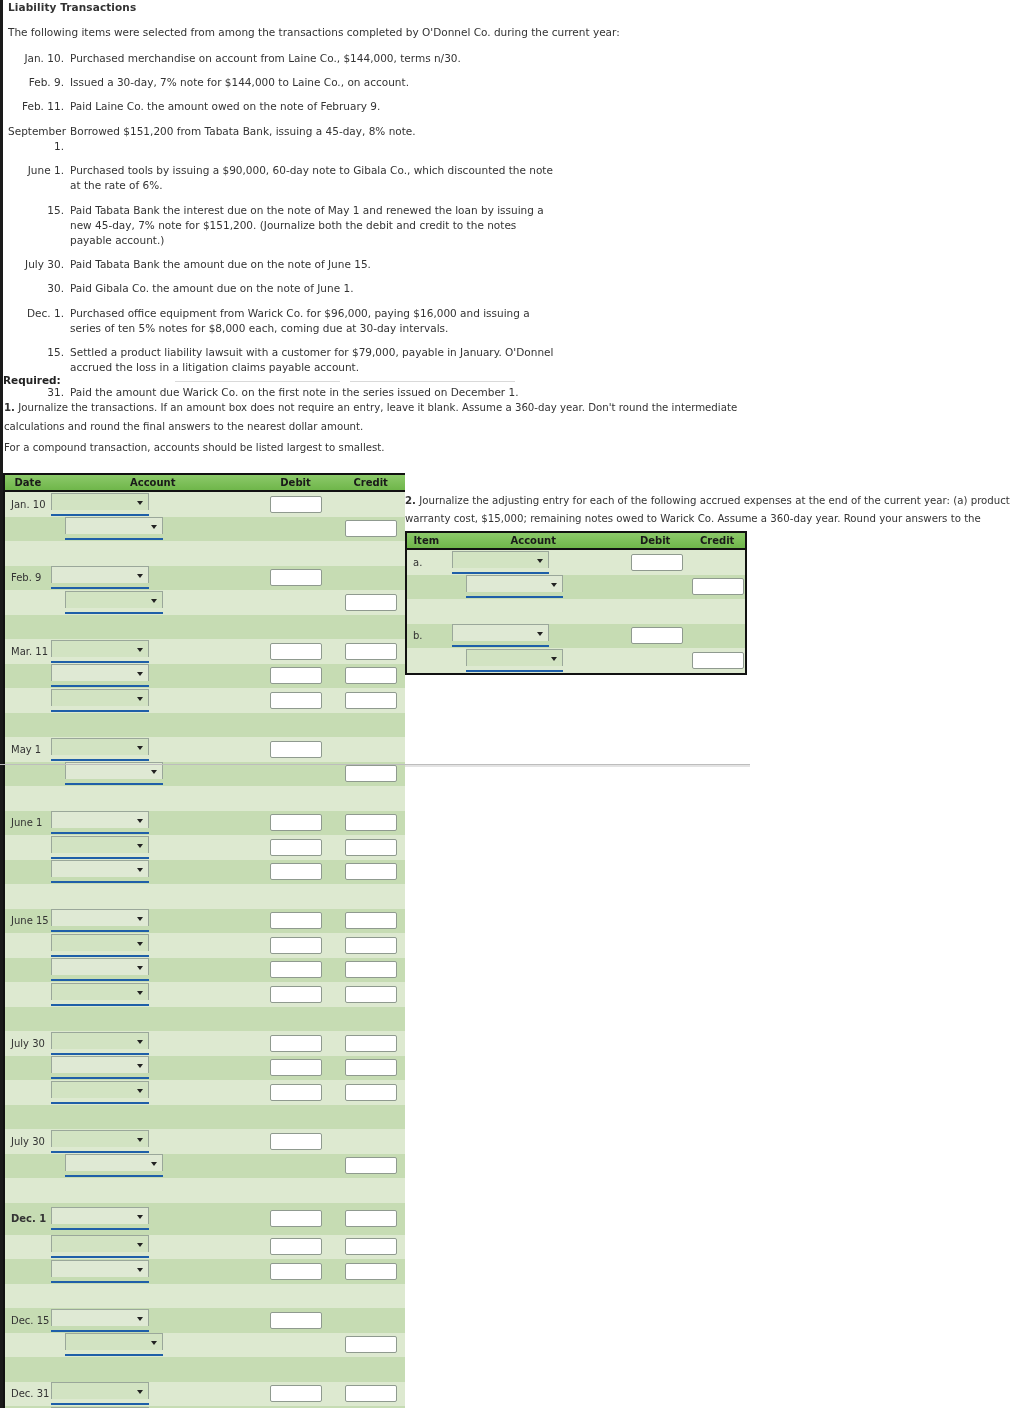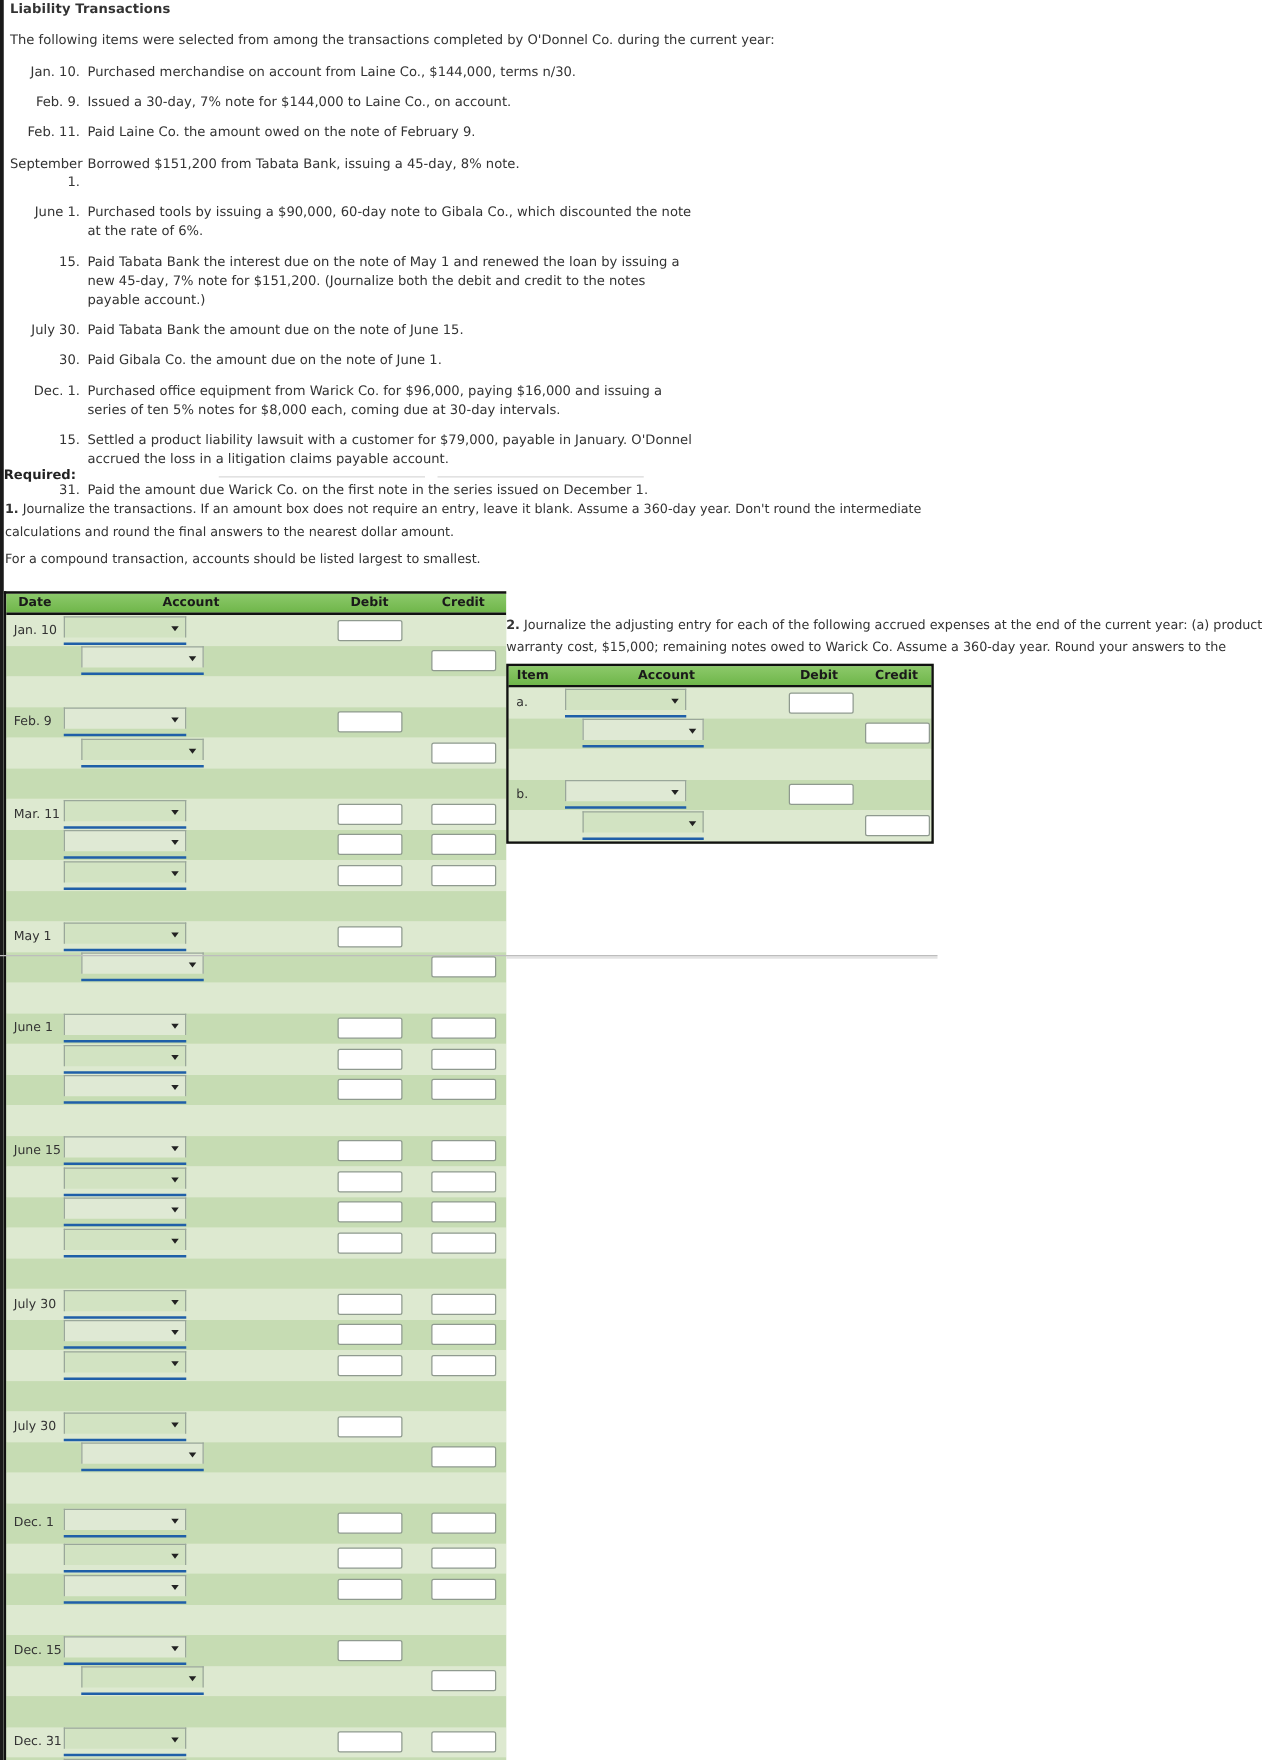--- a/index.html
+++ b/index.html
@@ -436,21 +436,21 @@
       </div>
       <div class="jrow striped-a" style="height: 24.5px;">
         <div class="c-date" style="width: 46px; min-width: 46px;"></div>
         <div class="c-acct" style="width: 205px;"><div class="sel-wrap indent" style="width: 98px;"><div class="sel light" style="width: 100%;"></div><span class="sel-bar"></span></div></div>
         <div class="c-amt" style="width: 82px; justify-content: center;"></div>
         <div class="c-amt" style="width: 69px; justify-content: center;">
           <div class="amt" style="width: 52px;"></div>
         </div>
       </div>
       <div class="jrow striped-b" style="height: 24.5px;"></div>
-      <div class="jrow striped-a" style="height: 32px;">
+      <div class="jrow striped-a" style="height: 32px; font-weight: bold;">
         <div class="c-date" style="width: 46px; min-width: 46px;">Dec. 1</div>
         <div class="c-acct" style="width: 205px;"><div class="sel-wrap" style="width: 98px;"><div class="sel light" style="width: 100%;"></div><span class="sel-bar"></span></div></div>
         <div class="c-amt" style="width: 82px; justify-content: center;">
           <div class="amt" style="width: 52px;"></div>
         </div>
         <div class="c-amt" style="width: 69px; justify-content: center;">
           <div class="amt" style="width: 52px;"></div>
         </div>
       </div>
       <div class="jrow striped-b" style="height: 24.5px;">

